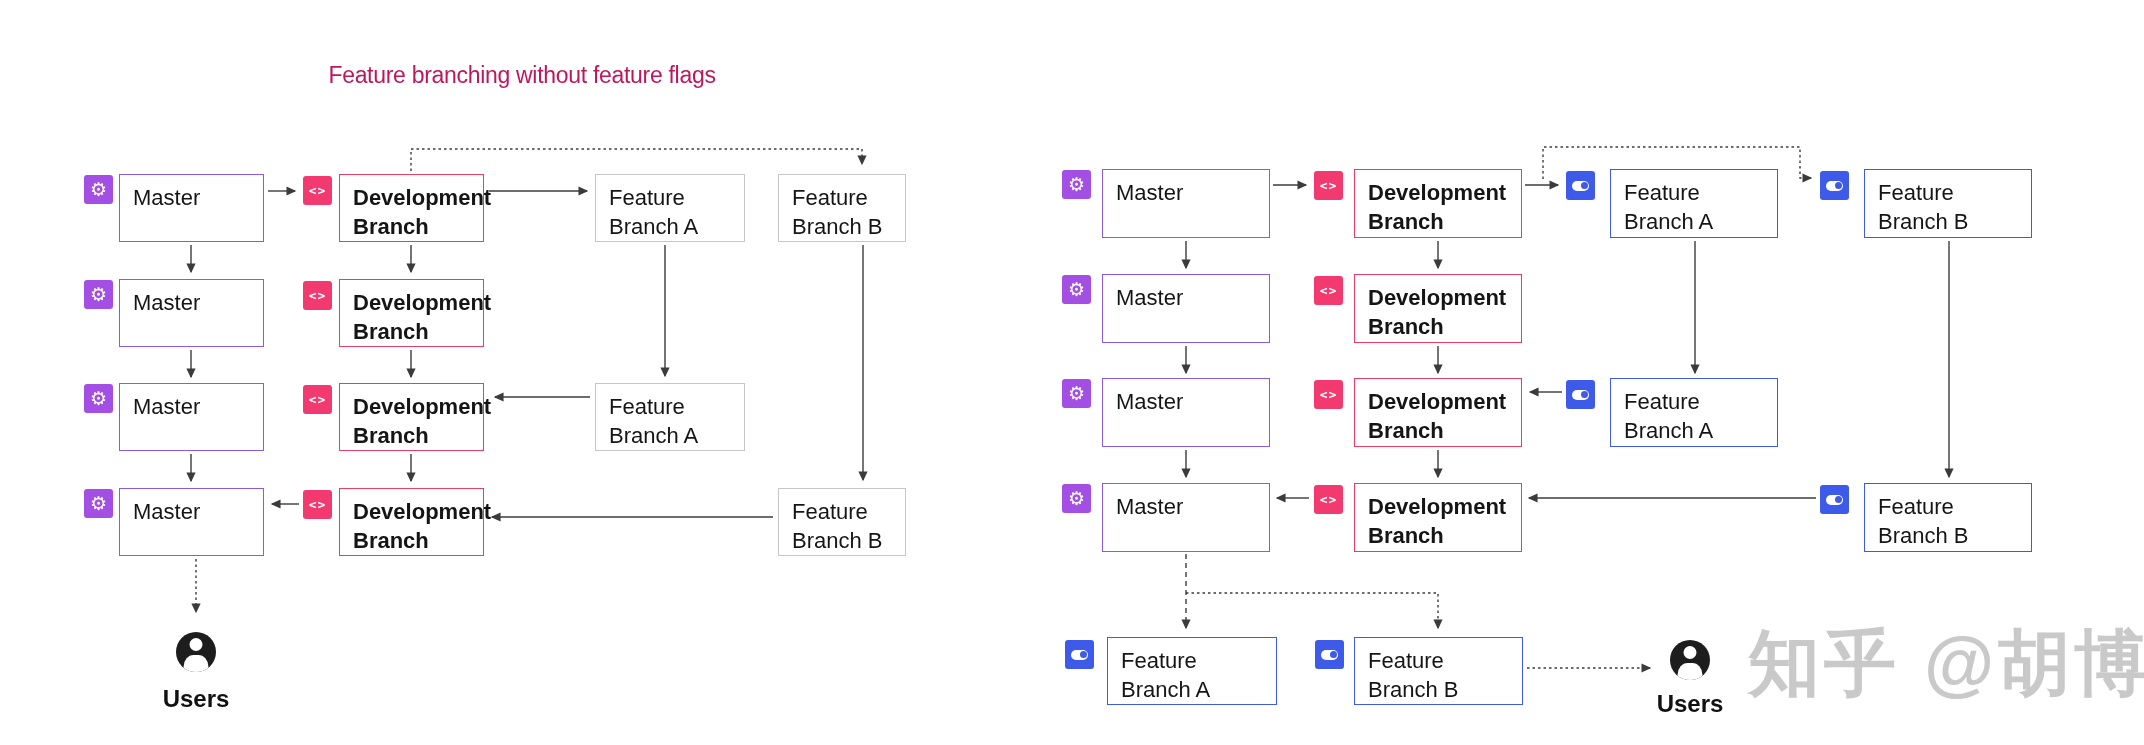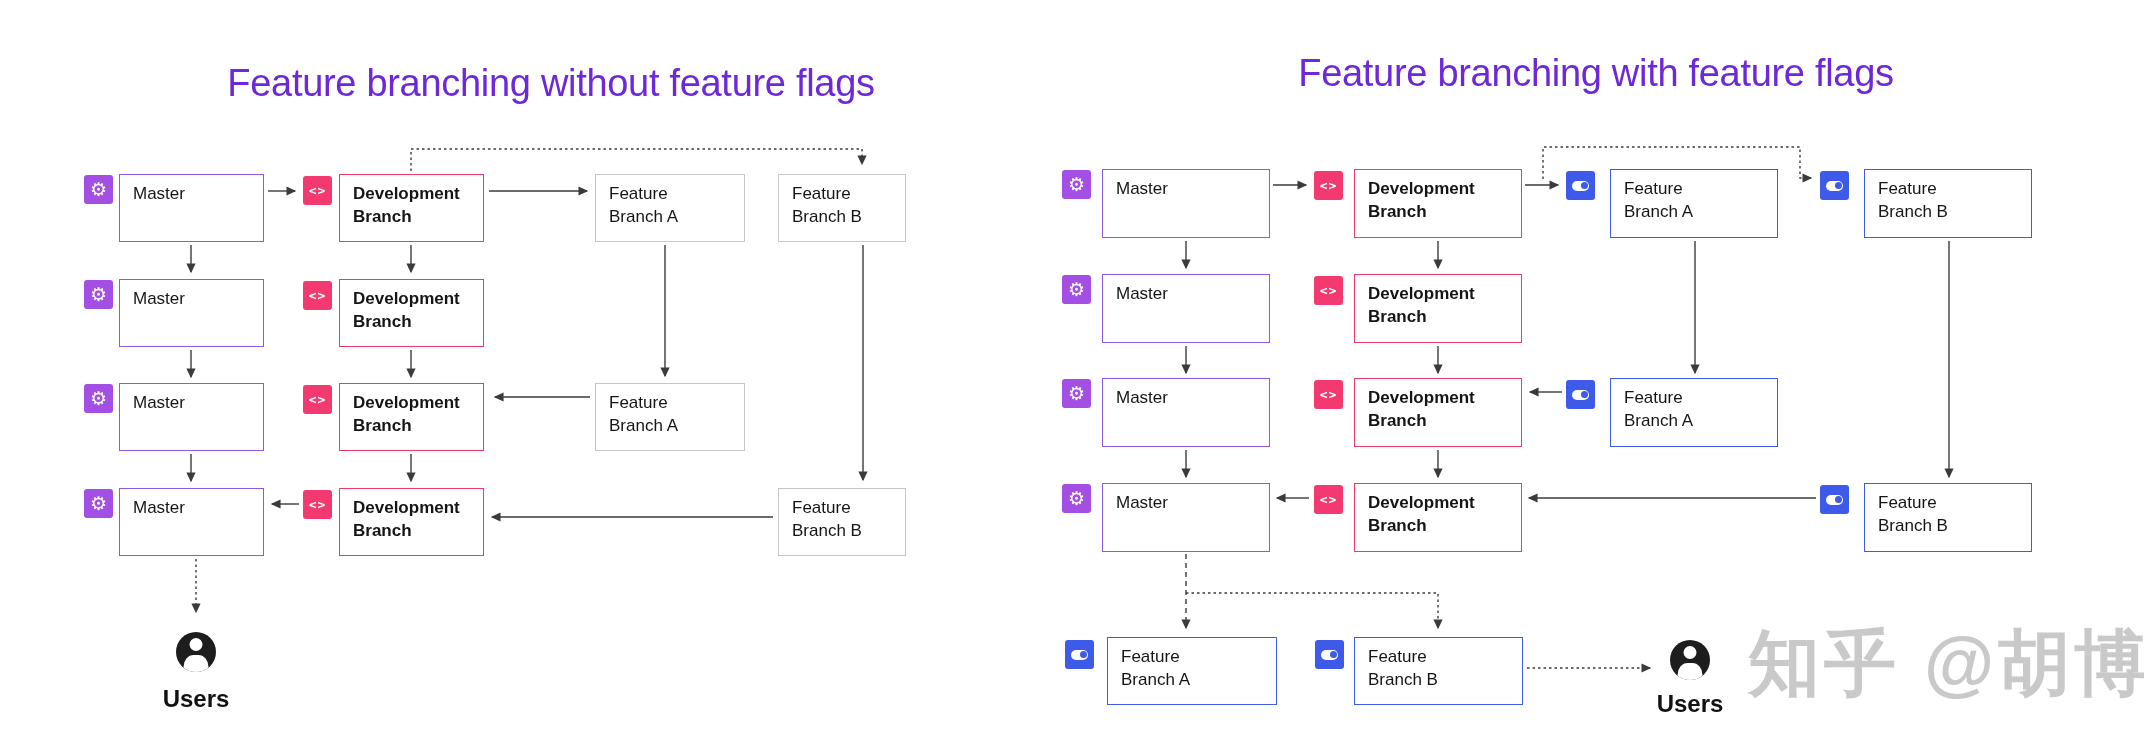--- a/index.html
+++ b/index.html
@@ -4,25 +4,25 @@
 <style>
   html,body{margin:0;padding:0;background:#ffffff;width:2144px;height:745px;overflow:hidden;}
   .canvas{position:relative;width:2144px;height:745px;background:#fff;
           font-family:"Liberation Sans","DejaVu Sans",sans-serif;color:#151515;}
   svg.connectors{position:absolute;left:0;top:0;pointer-events:none;}
   svg.connectors path{fill:none;stroke:var(--arrow,#3b3b3b);stroke-width:1.4;}
   svg.connectors path.dot{stroke-dasharray:2.5 3;}
   svg.connectors path.dash{stroke-dasharray:5 4;}
   svg.connectors marker path{fill:var(--arrow,#3b3b3b);stroke:none;}
 
-  .title{position:absolute;transform:translateX(-50%);font-size:38px;font-weight:500;
-         letter-spacing:-0.3px;white-space:nowrap;color:#6d28d9;margin-left:29px;}
+  .title{position:absolute;transform:translateX(-50%);font-size:23px;font-weight:500;
+         letter-spacing:-0.3px;white-space:nowrap;color:#be185d;}
 
   .node{position:absolute;background:#fff;border:1.6px solid #999;box-sizing:border-box;
-        padding:8px 0 0 13px;font-size:17px;line-height:1.34;font-weight:500;color:#151515;}
+        padding:8px 0 0 13px;font-size:22px;line-height:1.34;font-weight:500;color:#151515;}
   .node .lbl{display:inline-block;}
   .b-purple{border-color:var(--purple-border,#8a5be2);}
   .b-pink{border-color:var(--pink-border,#ea3c66);font-weight:bold;}
   .b-gray{border-color:var(--gray-border,#c6c6c6);border-width:1.4px;}
   .b-blue{border-color:var(--blue,#3d5ae8);}
   .w-dev .lbl{max-width:118px;}
   .w-feat .lbl{max-width:92px;}
 
   .icon{position:absolute;width:29px;height:29px;border-radius:3px;display:flex;
         align-items:center;justify-content:center;color:#fff;box-sizing:border-box;}
@@ -88,21 +88,20 @@
       <path d="M1949 241 V477" marker-end="url(#ah)"></path>
       <path d="M1816 498 H1529" marker-end="url(#ah)"></path>
       <path d="M1309 498 H1277" marker-end="url(#ah)"></path>
       <path class="dash" d="M1186 554 V628" marker-end="url(#ah)"></path>
       <path class="dot" d="M1186 593 H1438 V628" marker-end="url(#ah)"></path>
       <path class="dot" d="M1527 668 H1650" marker-end="url(#ah)"></path>
     </g>
   </svg>
 
   <div class="title" style="left:522px;top:62px">Feature branching without feature flags</div>
-  <div class="title" style="left:1567px;top:52px">Feature branching with feature flags</div>
 
   <div class="icon i-gear" style="left:84px;top:175px">
       <span>⚙</span>
     </div>
   <div class="node b-purple" style="left:119px;top:174px;width:145px;height:68px"><span class="lbl">Master</span></div>
   <div class="icon i-code" style="left:303px;top:176px">
       <span>&lt;&gt;</span>
     </div>
   <div class="node b-pink w-dev" style="left:339px;top:174px;width:145px;height:68px"><span class="lbl">Development Branch</span></div>
   <div class="node b-gray w-feat" style="left:595px;top:174px;width:150px;height:68px"><span class="lbl">Feature Branch A</span></div>

